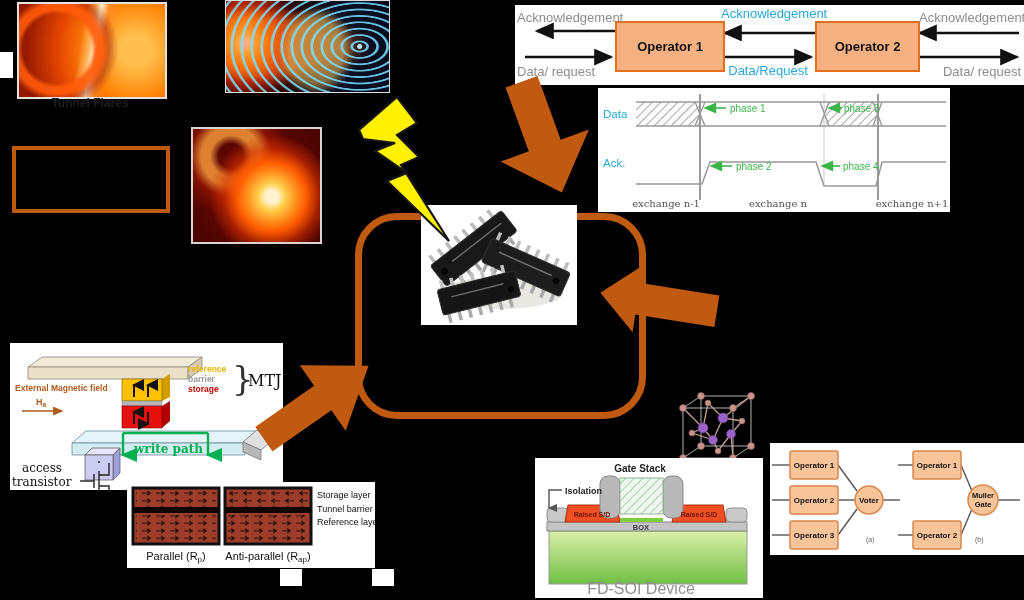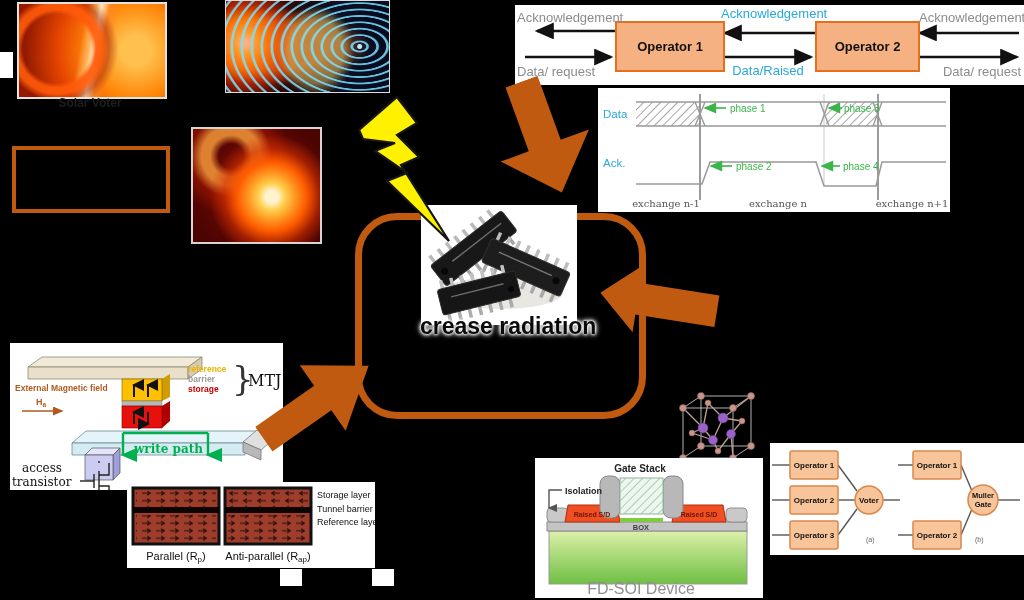--- a/index.html
+++ b/index.html
@@ -41,21 +41,21 @@
   .wfrag{background:#fff;}
   svg text{font-family:"Liberation Sans",sans-serif;}
   .serif{font-family:"DejaVu Serif",serif;}
 </style>
 </head>
 <body>
 
 <div id="slide">
 
   <div class="abs imgframe sun-flare" style="left:17px;top:2px;width:146px;height:93px;"></div>
-  <div class="abs caption-dark" style="left:17px;top:96px;width:146px;">Solar Voter</div>
+  <div class="abs caption-dark" style="left:17px;top:96px;width:146px;">Tunnel Flares</div>
   <div class="abs wfrag" style="left:0;top:52px;width:13px;height:26px;"></div>
 
   <div class="abs sun-earth" style="left:225px;top:0;width:163px;height:91px;border:1px solid #ddd;"></div>
 
   <div class="abs" style="left:12px;top:146px;width:150px;height:59px;border:4px solid #c05a10;"></div>
 
   <div class="abs sun-cme" style="left:191px;top:127px;width:127px;height:113px;border:2px solid #ddd2d2;"></div>
 
   <div class="abs" style="left:355px;top:213px;width:277px;height:192px;border:7px solid #c05a10;border-radius:42px;"></div>
 
@@ -78,21 +78,20 @@
     </g>
     <g transform="translate(58,88) rotate(-14)">
       <line x1="-36" y1="-16" x2="36" y2="-16" stroke="#c2c2c2" stroke-width="11" stroke-dasharray="3.5 7"></line>
       <line x1="-36" y1="16" x2="36" y2="16" stroke="#ababab" stroke-width="12" stroke-dasharray="3.5 7"></line>
       <rect x="-40" y="-13" width="80" height="26" rx="3" fill="#161616" stroke="#2b2b2b"></rect>
       <circle cx="32" cy="4" r="3" fill="#060606"></circle>
       <line x1="-28" y1="-3" x2="26" y2="-3" stroke="#6a6a6a" stroke-width="1.4"></line>
     </g>
   </svg>
 
-  <div class="abs center-caption" style="left:420px;top:313px;z-index:3;">crease radiation</div>
 
   <svg class="abs" style="left:357px;top:95px;z-index:4;" width="100" height="150" viewBox="0 0 100 150">
     <polygon points="2,35 40,2 60,28 40,40 62,62 44,70 92,146 30,86 50,78 18,56 38,48 6,44" fill="#fff100" stroke="#161616" stroke-width="2.2"></polygon>
   </svg>
 
   <svg class="abs" style="left:492px;top:78px;transform:rotate(-20deg);z-index:4;" width="100" height="120" viewBox="0 0 100 120">
     <polygon points="33,0 67,0 67,68 97,68 50,118 3,68 33,68" fill="#c05a10"></polygon>
   </svg>
   <svg class="abs" style="left:597px;top:260px;transform:rotate(9deg);z-index:4;" width="122" height="92" viewBox="0 0 122 92">
     <polygon points="2,42 40,8 40,26 120,26 120,58 40,58 40,76" fill="#c05a10"></polygon>
@@ -114,21 +113,21 @@
       <line x1="208" y1="52" x2="296" y2="52" stroke="#111" stroke-width="2.4" marker-end="url(#mB)"></line>
       <line x1="504" y1="28" x2="405" y2="28" stroke="#111" stroke-width="2.4" marker-end="url(#mB)"></line>
       <line x1="403" y1="52" x2="502" y2="52" stroke="#111" stroke-width="2.4" marker-end="url(#mB)"></line>
     </svg>
     <div class="abs op-box" style="left:100px;top:16px;width:106px;height:47px;">Operator 1</div>
     <div class="abs op-box" style="left:300px;top:16px;width:101px;height:47px;">Operator 2</div>
     <div class="abs hs-label" style="left:2px;top:5px;">Acknowledgement</div>
     <div class="abs hs-label blue" style="left:206px;top:1px;width:94px;text-align:center;">Acknowledgement</div>
     <div class="abs hs-label" style="left:404px;top:5px;width:102px;text-align:right;">Acknowledgement</div>
     <div class="abs hs-label" style="left:2px;top:59px;">Data/ request</div>
-    <div class="abs hs-label blue" style="left:206px;top:58px;width:94px;text-align:center;">Data/Raised</div>
+    <div class="abs hs-label blue" style="left:206px;top:58px;width:94px;text-align:center;">Data/Request</div>
     <div class="abs hs-label" style="left:404px;top:59px;width:102px;text-align:right;">Data/ request</div>
   </div>
 
   <svg class="abs panel" style="left:598px;top:88px;" width="352" height="124" viewBox="0 0 352 124">
     <defs>
       <pattern id="hatch" width="6" height="6" patternTransform="rotate(45)" patternUnits="userSpaceOnUse">
         <line x1="0" y1="0" x2="0" y2="6" stroke="#777" stroke-width="1.3"></line>
       </pattern>
       <marker id="mG" markerWidth="9" markerHeight="8" refX="1" refY="3.5" orient="auto">
         <path d="M8,0 L0,3.5 L8,7 Z" fill="#3bb54a"></path>

